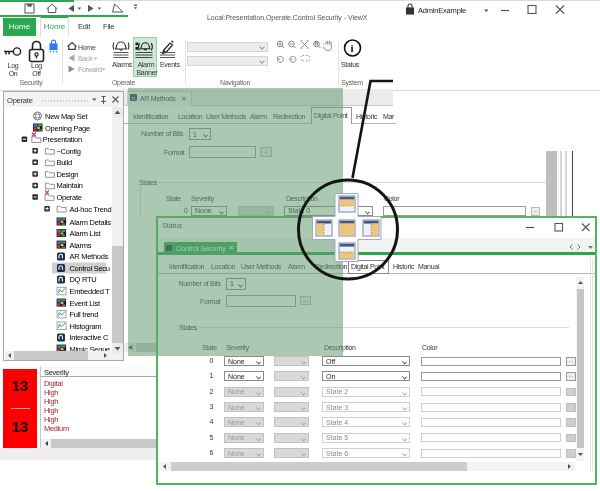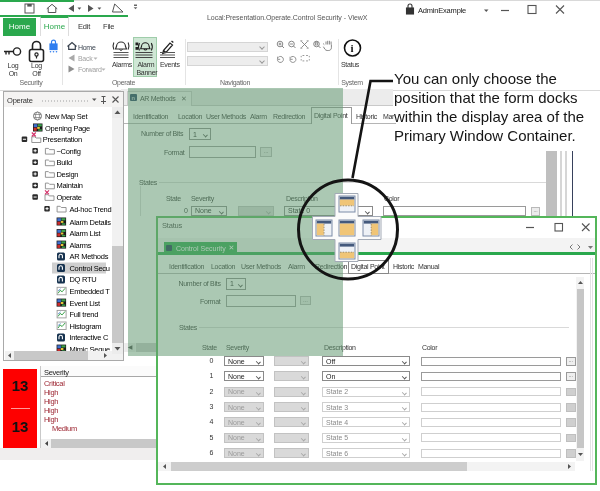--- a/index.html
+++ b/index.html
@@ -376,26 +376,26 @@
 <div id="alarmarea">
  <div class="abs" style="left:0px;top:448px;width:156px;height:12px;background:#f0eeee;"></div>
  <div class="abs" style="left:3px;top:369px;width:34px;height:79px;background:#fe0000;"></div>
  <div class="abs" style="left:3px;top:377px;width:34px;text-align:center;font-size:15px;font-weight:bold;color:#111;">13</div>
  <div class="abs" style="left:11px;top:407.5px;width:19px;height:1.5px;background:#f99;"></div>
  <div class="abs" style="left:3px;top:418px;width:34px;text-align:center;font-size:15px;font-weight:bold;color:#111;">13</div>
 
  <div class="abs" style="left:40px;top:366px;width:116px;height:82px;background:#fff;border-left:1px solid #c9c9c9;"></div>
  <div class="abs" style="left:41px;top:366px;width:115px;height:11px;background:#fbfbfb;border-bottom:1px solid #a8a8a8;box-sizing:border-box;"></div>
  <div class="abs" style="left:44px;top:368px;font-size:7.5px;letter-spacing:-0.3px;color:#222;">Severity</div>
- <div class="sev" style="left:44px;top:378.8px;">Critical</div>
+ <div class="sev" style="left:44px;top:378.8px;">Digital</div>
  <div class="sev" style="left:44px;top:388px;">High</div>
  <div class="sev" style="left:44px;top:397.1px;">High</div>
  <div class="sev" style="left:44px;top:406.2px;">High</div>
  <div class="sev" style="left:44px;top:415.3px;">High</div>
- <div class="sev" style="left:52px;top:424.4px;">Medium</div>
+ <div class="sev" style="left:44px;top:424.4px;">Medium</div>
  <div class="abs" style="left:41px;top:439px;width:115px;height:9px;background:#f1f1f1;"></div>
  <svg class="abs" style="left:42px;top:439px;" width="9" height="9">
         <path d="M6 2 L3 4.5 L6 7 Z" fill="#444"></path>
       </svg>
  <div class="abs" style="left:51px;top:439px;width:105px;height:9px;background:#c8c8c8;"></div>
 </div>
 
 <div id="frontwin">
  <div class="abs" style="left:156px;top:216px;width:441px;height:269px;background:#fff;border:2px solid #54b65a;box-sizing:border-box;"></div>
  <div class="abs t8" style="left:162px;top:221px;color:#444;">Status</div>
@@ -609,15 +609,14 @@
   <rect x="339.8" y="243.8" width="14.4" height="2.8" fill="#44597c"></rect>
   <rect x="339.8" y="252.2" width="14.4" height="6" fill="#f0c577"></rect>
   <path d="M340 252.2 h14" stroke="#8d7a55" stroke-width="0.8" stroke-dasharray="1.5 1.2"></path>
  </g>
 
  <circle cx="348" cy="229.5" r="49.5" fill="none" stroke="#141414" stroke-width="3"></circle>
 
  <path d="M393 81 H370.5 L352.5 178" fill="none" stroke="#141414" stroke-width="2.6"></path>
 </svg>
 
-<div class="abs" style="left:394px;top:70.4px;font-size:15px;line-height:18.9px;color:#151515;z-index:60;white-space:nowrap;">You can only choose the<br>position that the form docks<br>within the display area of the<br>Primary Window Container.</div>
 
 </div>
 
 </body></html>

